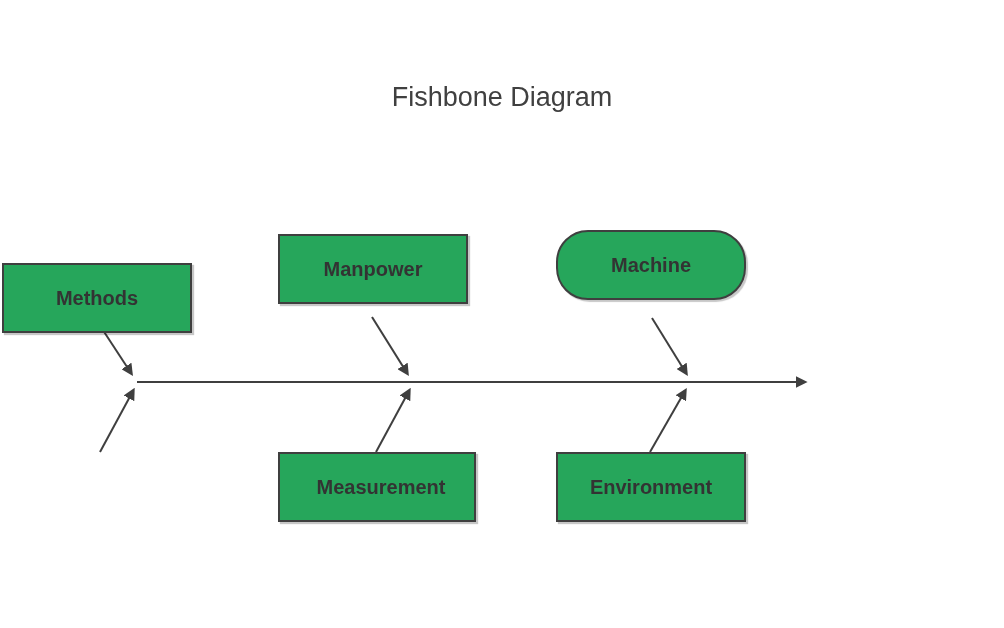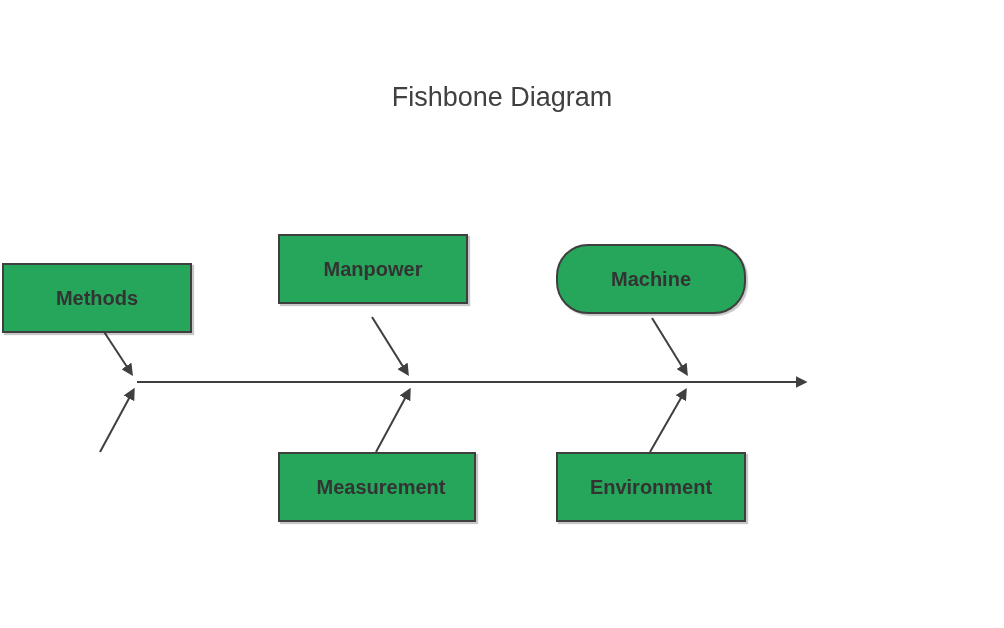--- a/index.html
+++ b/index.html
@@ -42,21 +42,21 @@
     color: var(--box-text, #333333);
     font-size: 20px;
     font-weight: bold;
   }
   .box.effect {
     width: 176px;
     background: var(--effect-fill, #ED3237);
   }
   .pos-methods     { left: 2px;   top: 247px; margin-top: 16px; }
   .pos-manpower    { left: 278px; top: 234px; text-align: right; }
-  .pos-machine     { left: 556px; top: 244px; border-radius: 32px; }
+  .pos-machine     { left: 556px; top: 230px; border-radius: 32px; }
   .pos-material    { left: 2px;   top: 452px; }
   .pos-measurement { left: 278px; top: 452px; padding-left: 8px; }
   .pos-environment { left: 556px; top: 452px; }
   .pos-problem     { left: 815px; top: 349px; }
 </style>
 </head>
 <body>
 
 <div class="stage">
 

